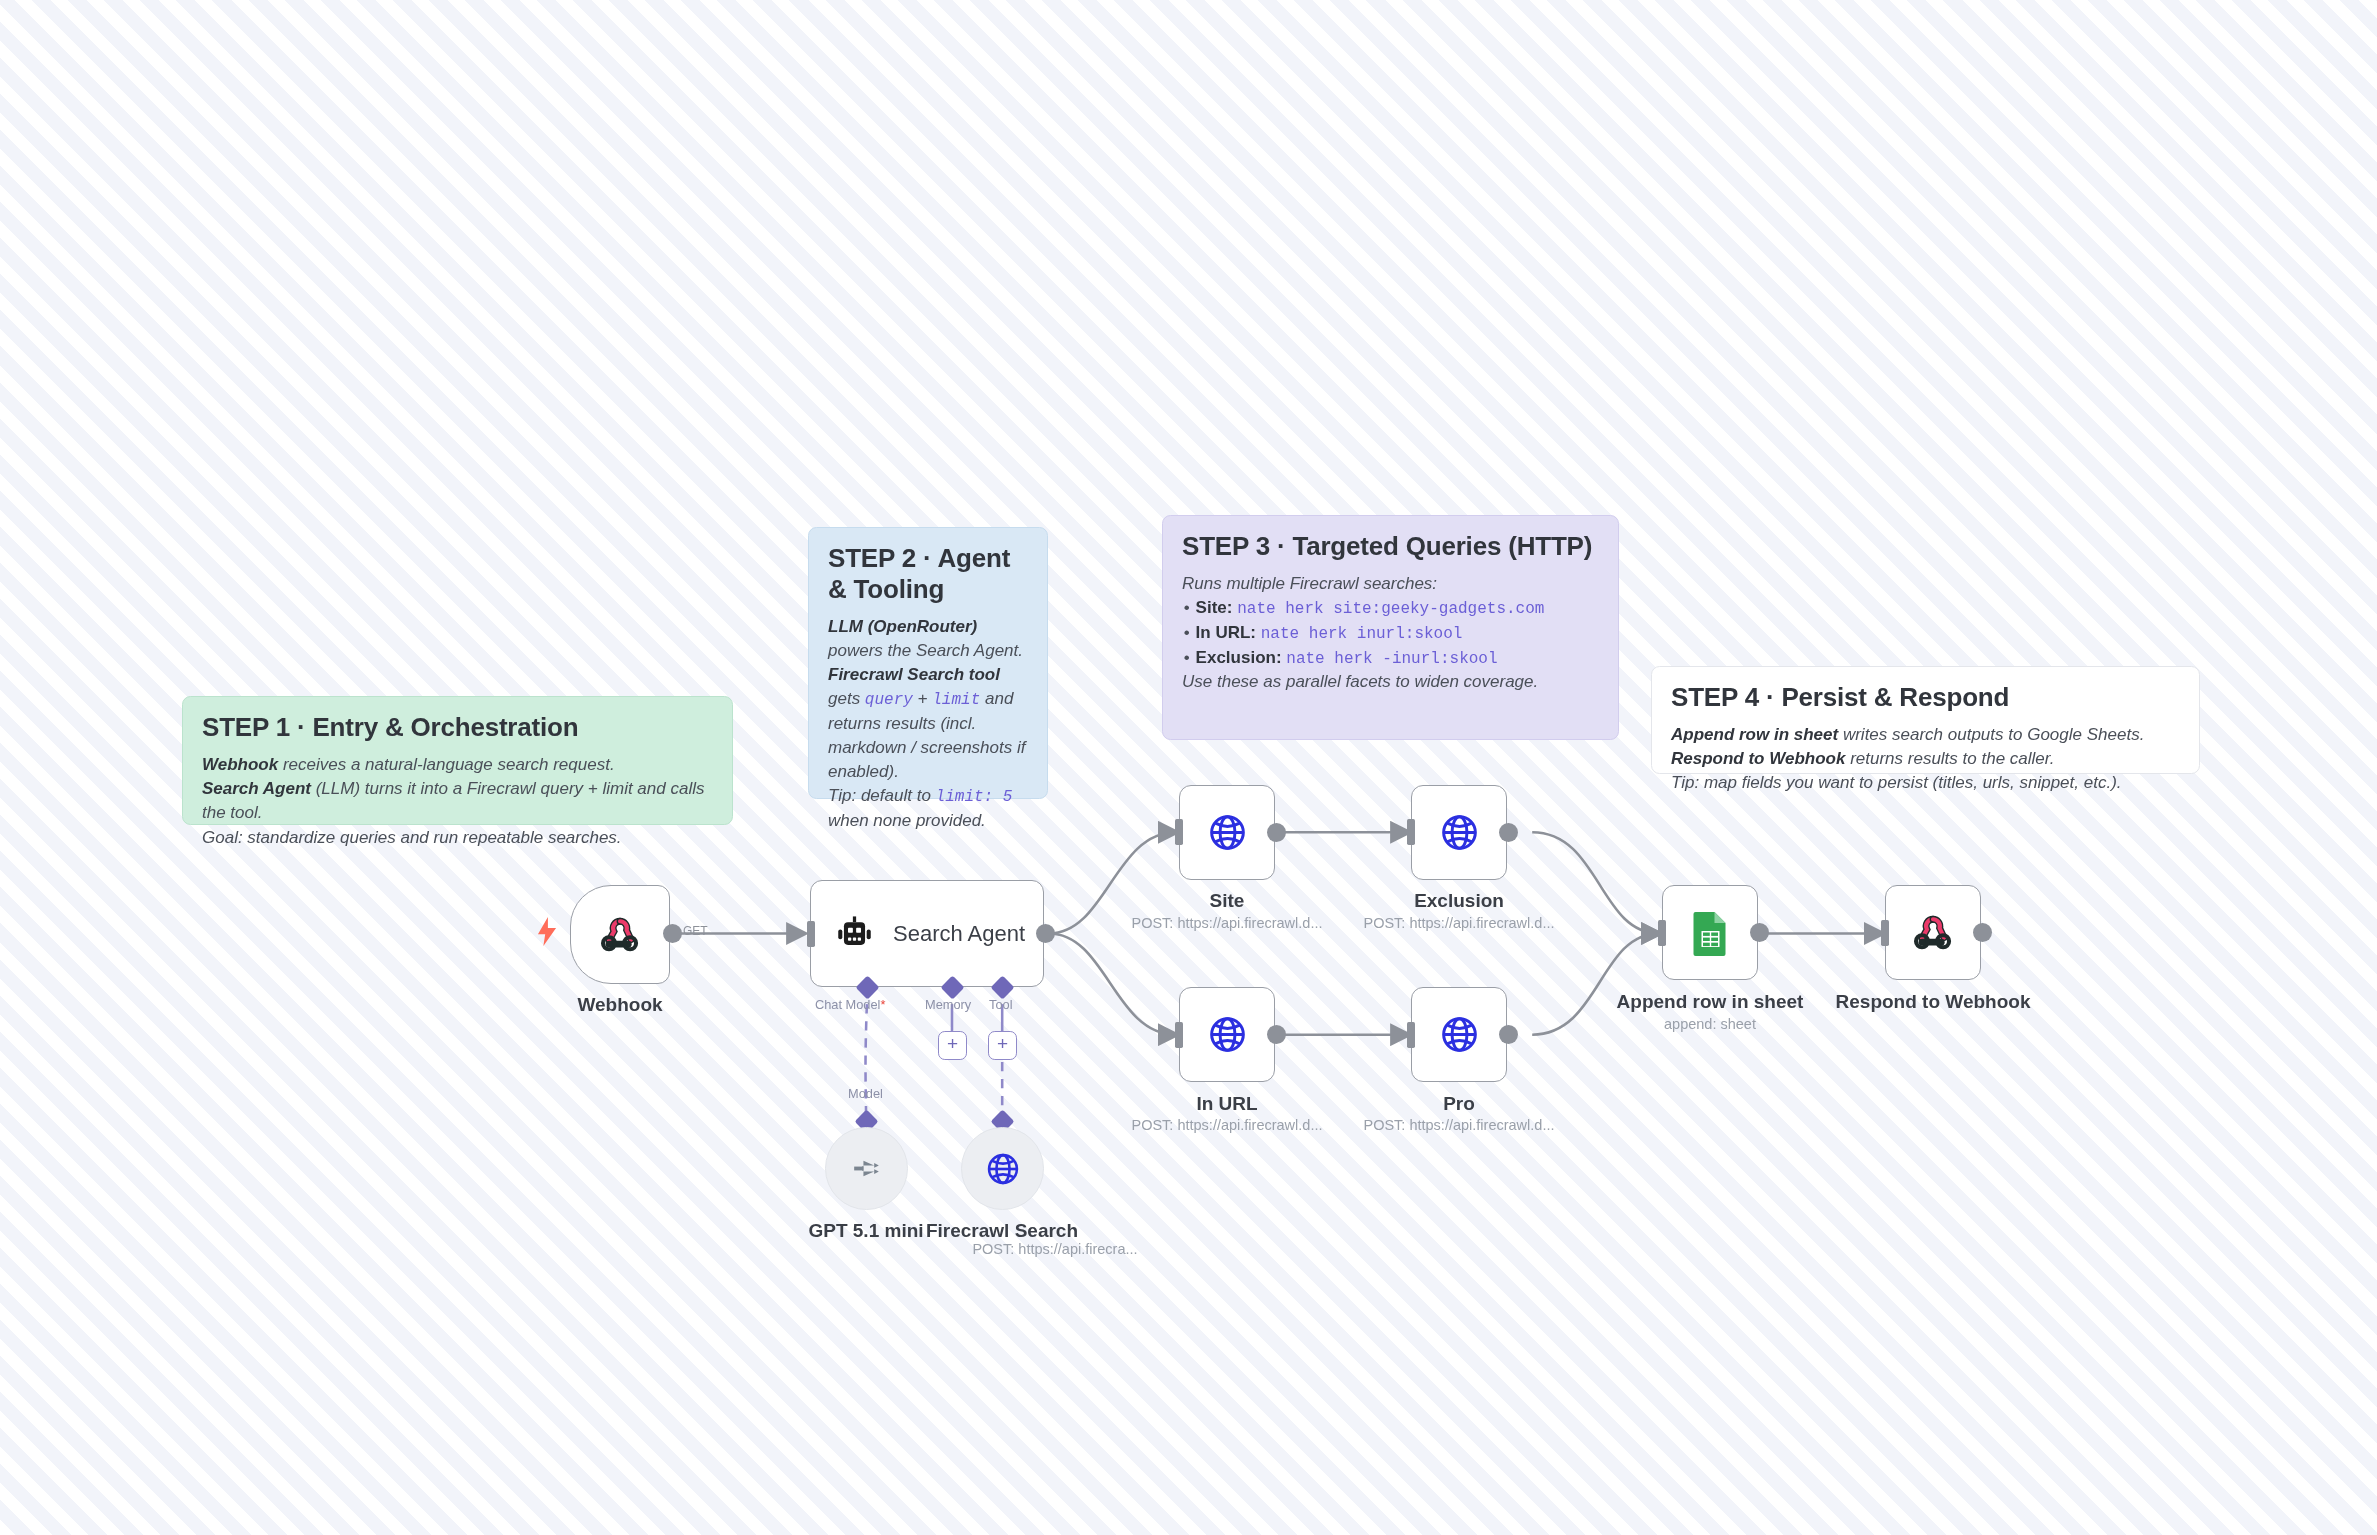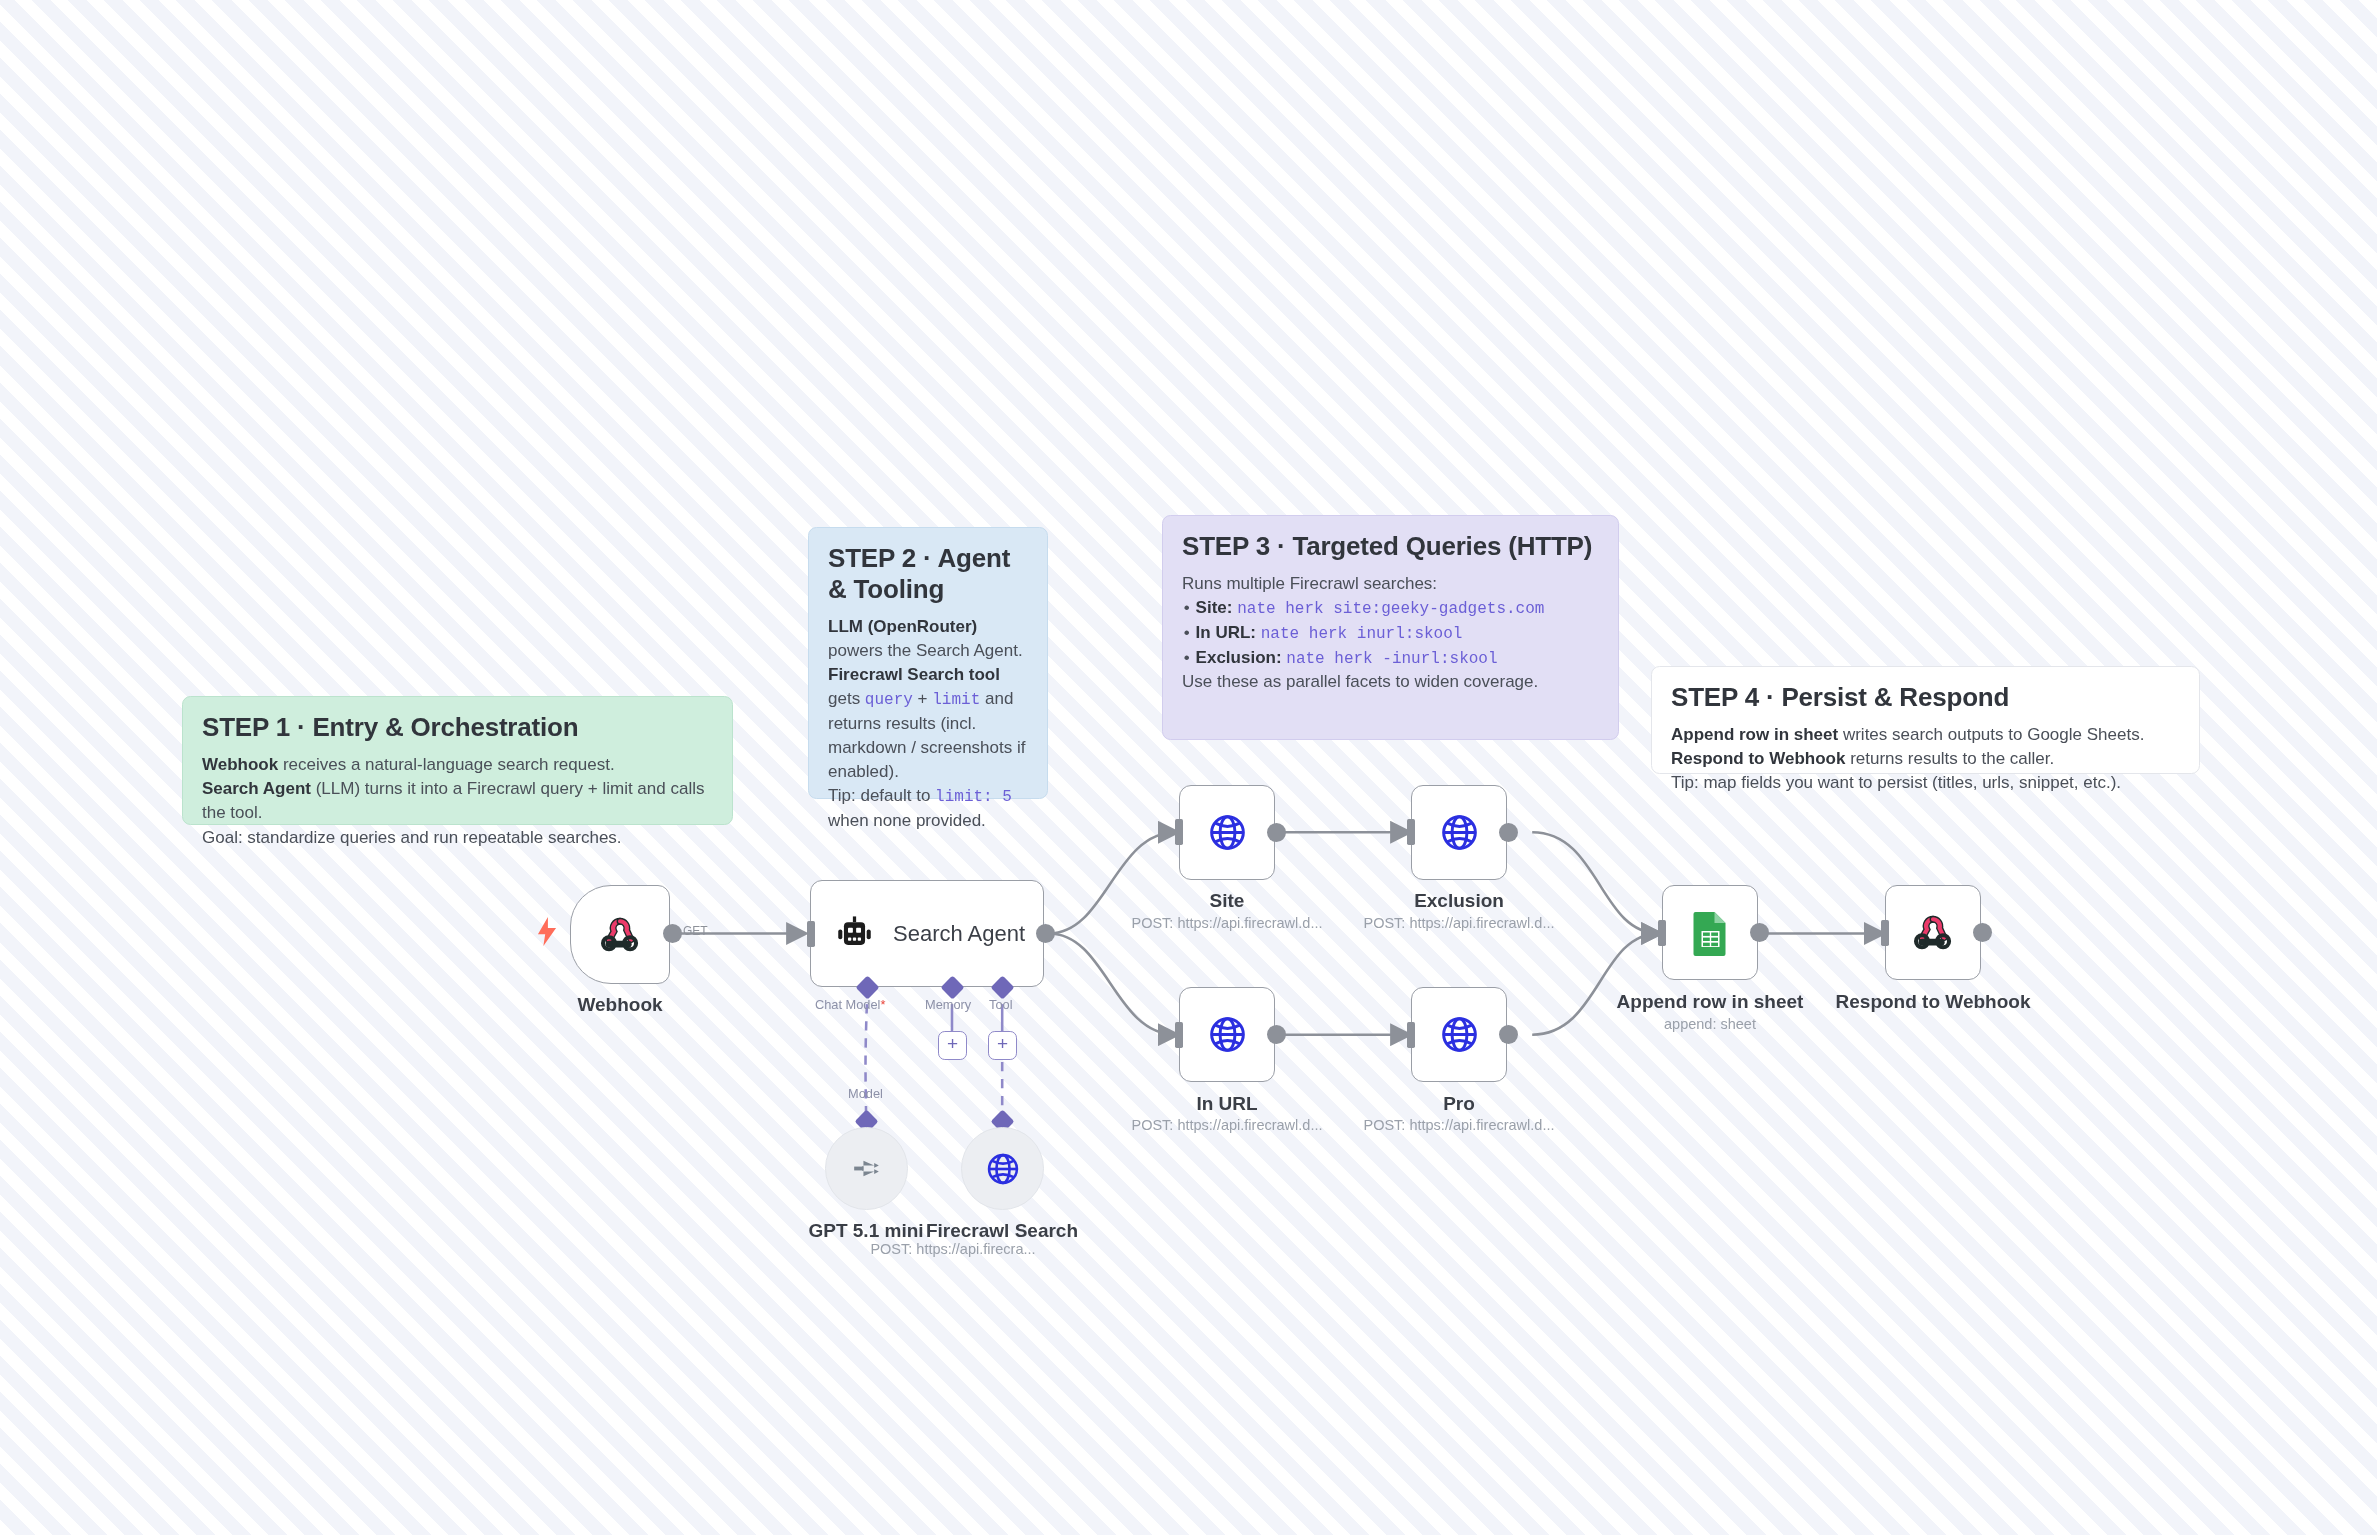--- a/index.html
+++ b/index.html
@@ -38,21 +38,21 @@
     font-size: 17px;
   }
   .note-title {
     font-size: 26px;
     font-weight: 700;
     color: #31353c;
     letter-spacing: -0.2px;
     margin: 0 0 10.2px 0;
     line-height: 1.18;
   }
-  .note p { margin: 0; }
+  .note p { margin: 0; font-style: italic; }
   .note b { color: #31353c; font-weight: 700; }
   .code {
     font-family: "Liberation Mono", "DejaVu Sans Mono", monospace;
     color: #6b5fd6;
     font-size: 16px;
   }
   .bullets { margin: 0; padding: 0; list-style: none; }
   .bullets li { margin: 0; padding: 0 0 0 13.6px; position: relative; }
   .bullets li:before {
     content: "\2022";
@@ -348,21 +348,21 @@
       <svg class="icon-svg" width="36" height="36" viewBox="0 0 44 44" aria-hidden="true">
         <circle cx="22" cy="22" r="17" fill="none" stroke="#2b2fe0" stroke-width="3.2"></circle>
         <ellipse cx="22" cy="22" rx="8" ry="17" fill="none" stroke="#2b2fe0" stroke-width="3.2"></ellipse>
         <line x1="5" y1="22" x2="39" y2="22" stroke="#2b2fe0" stroke-width="3.2"></line>
         <path d="M9 12 Q22 19 35 12" fill="none" stroke="#2b2fe0" stroke-width="3.2"></path>
         <path d="M9 32 Q22 25 35 32" fill="none" stroke="#2b2fe0" stroke-width="3.2"></path>
       </svg>
     </span>
   </div>
   <div class="node-label" style="left:1002px; top:1220px;">Firecrawl Search</div>
-  <div class="node-sub" style="left:953px; top:1241px;">POST: https://api.firecra...</div>
+  <div class="node-sub" style="left:1055px; top:1241px;">POST: https://api.firecra...</div>
 
   <div class="node" style="left:1179px; top:785px; width:96px; height:95px;">
     <span>
       <svg class="icon-svg" width="41" height="41" viewBox="0 0 44 44" aria-hidden="true">
         <circle cx="22" cy="22" r="17" fill="none" stroke="#2b2fe0" stroke-width="3.2"></circle>
         <ellipse cx="22" cy="22" rx="8" ry="17" fill="none" stroke="#2b2fe0" stroke-width="3.2"></ellipse>
         <line x1="5" y1="22" x2="39" y2="22" stroke="#2b2fe0" stroke-width="3.2"></line>
         <path d="M9 12 Q22 19 35 12" fill="none" stroke="#2b2fe0" stroke-width="3.2"></path>
         <path d="M9 32 Q22 25 35 32" fill="none" stroke="#2b2fe0" stroke-width="3.2"></path>
       </svg>

